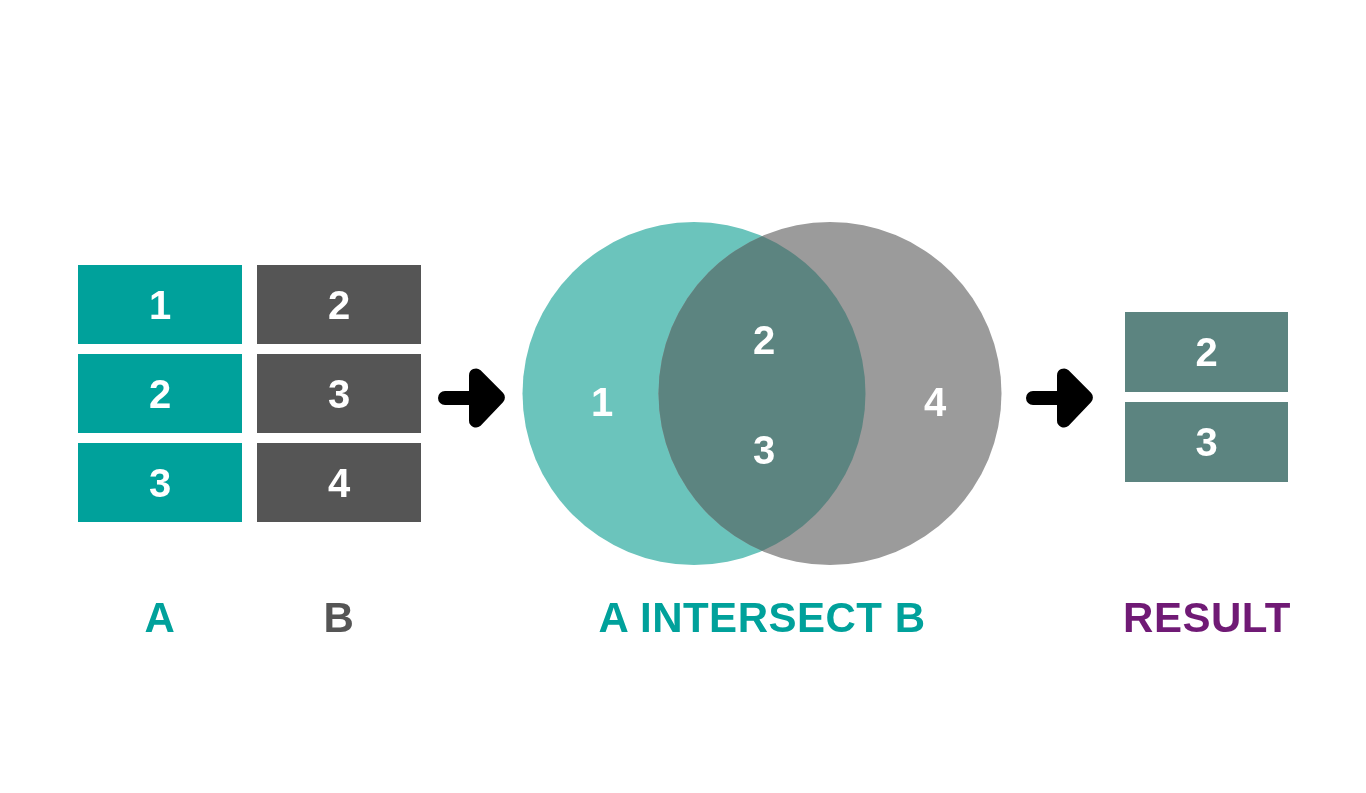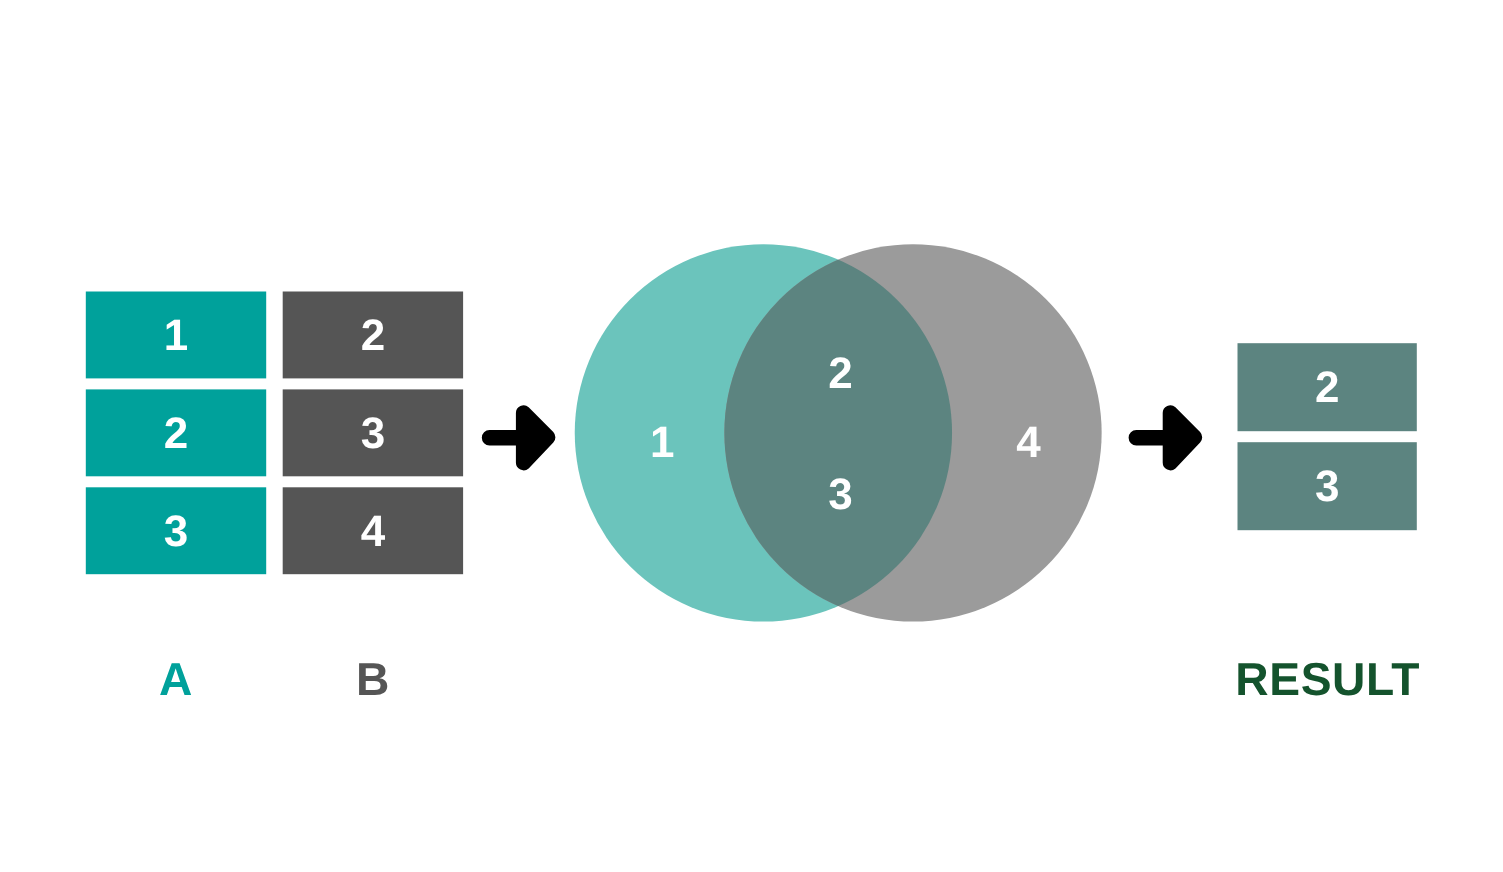--- a/index.html
+++ b/index.html
@@ -169,16 +169,17 @@
 
   <div class="set-column" id="column-result">
     <div class="set-box" style="background:#5C8480">2</div>
     <div class="set-box" style="background:#5C8480">3</div>
   </div>
 
   <div class="caption" id="caption-a" style="color:#00A19B">A</div>
 
   <div class="caption" id="caption-b" style="color:#555555">B</div>
 
+  <div class="caption" id="caption-venn" style="color:#00A19B">A INTERSECT B</div>
 
-  <div class="caption" id="caption-result" style="color:#14532d">RESULT</div>
+  <div class="caption" id="caption-result" style="color:#701a75">RESULT</div>
 
 </div>
 
 </body></html>

